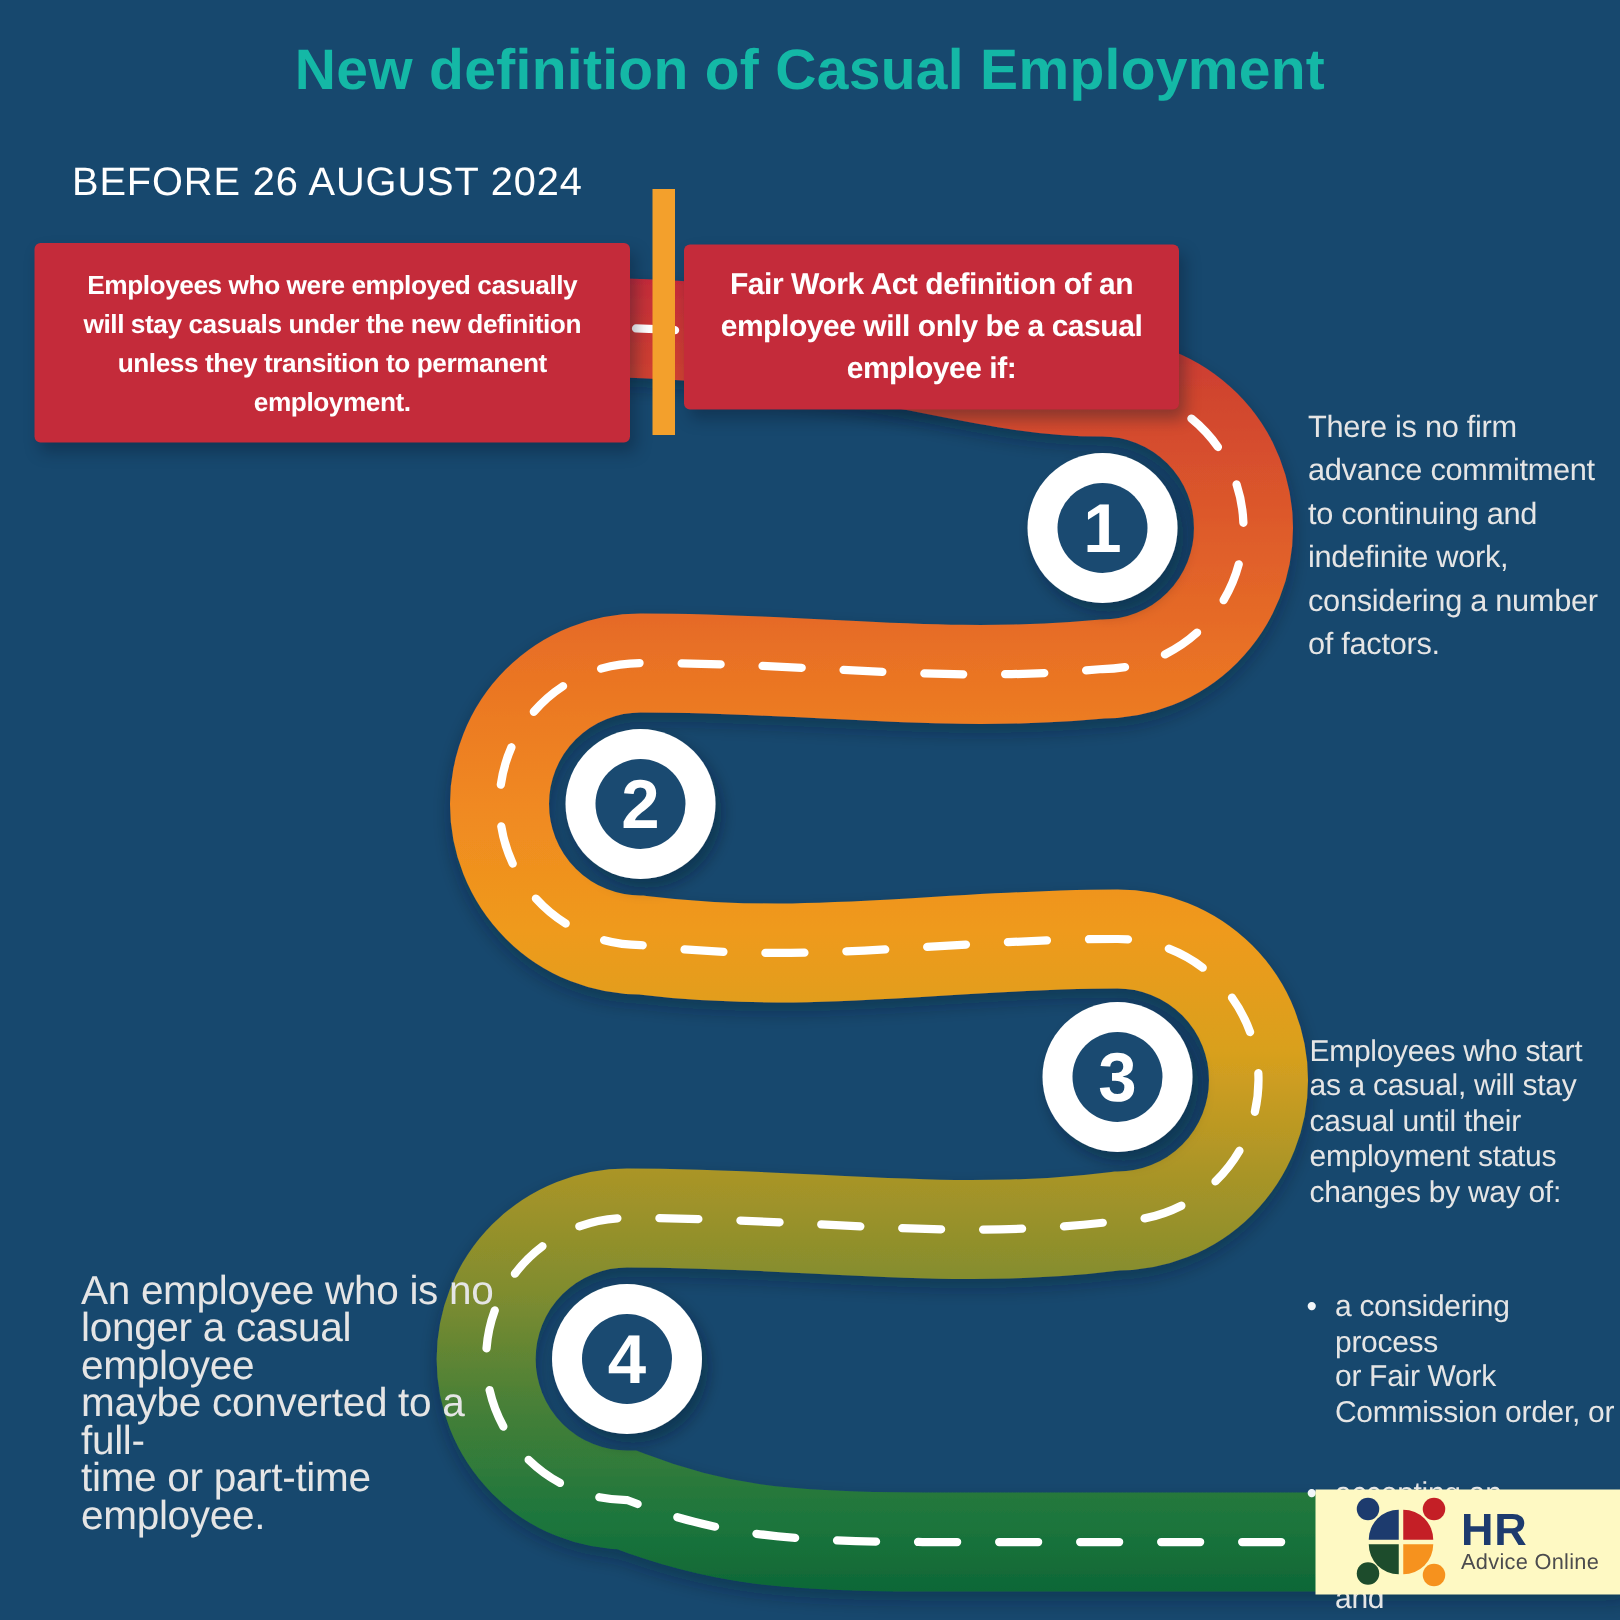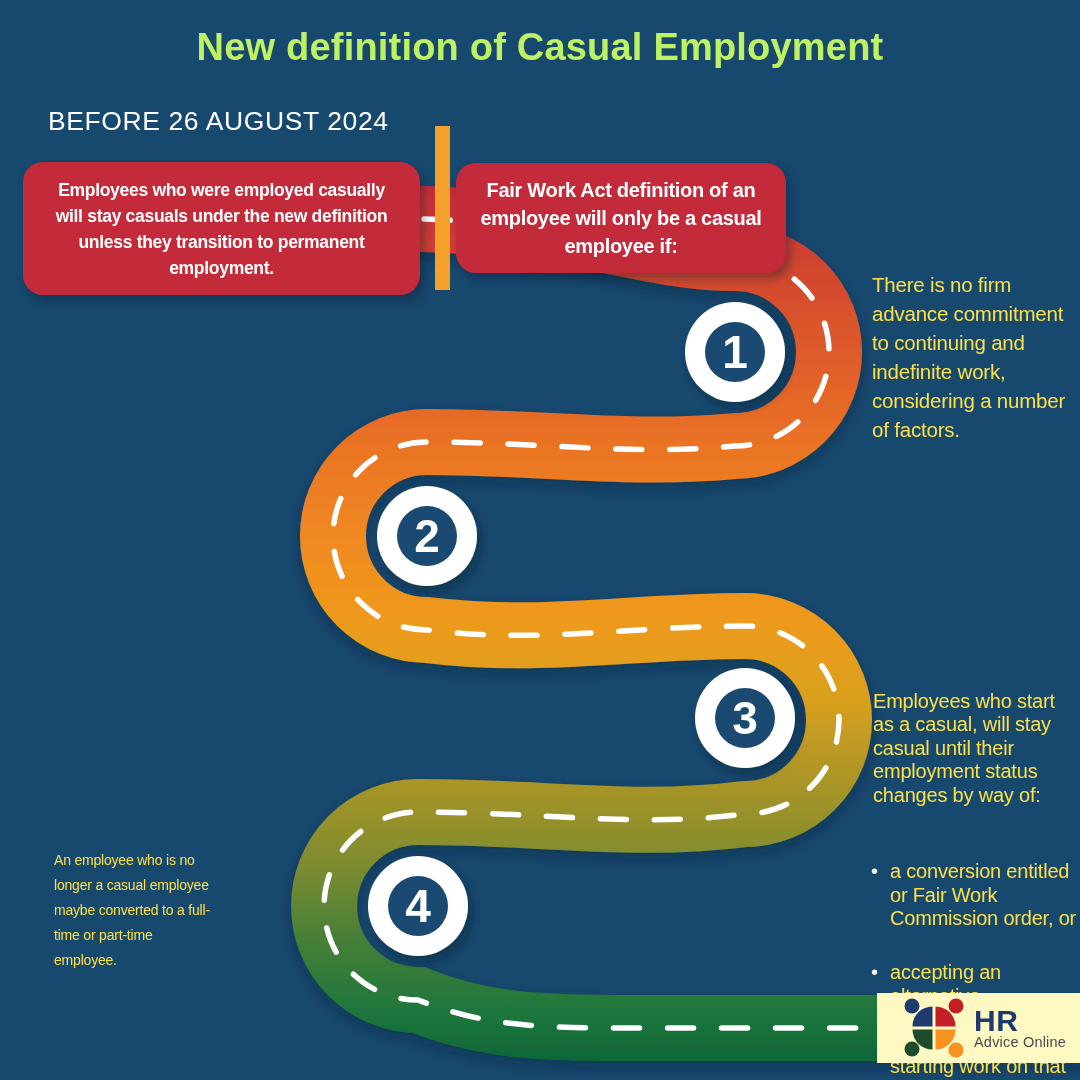--- a/index.html
+++ b/index.html
@@ -6,56 +6,56 @@
   .canvas{
     position:relative;width:1080px;height:1080px;overflow:hidden;
     background:#17486e;
     font-family:"Liberation Sans", sans-serif;
     -webkit-font-smoothing:antialiased;
   }
   .abs{position:absolute;}
   
   .main-title{
     left:0;right:0;top:26px;text-align:center;
-    color:#bef264;font-size:38px;font-weight:bold;letter-spacing:.2px;
+    color:#14b8a6;font-size:38px;font-weight:bold;letter-spacing:.2px;
   }
   .col-heading{
     color:#ffffff;font-size:26.5px;font-weight:normal;letter-spacing:.6px;
   }
   #heading-before{left:48px;top:106px;}
   #heading-after{left:493px;top:106px;}
   
   .red-box{
-    background:#c42b3a;border-radius:20px;
+    background:#c42b3a;border-radius:4px;
     display:flex;align-items:center;justify-content:center;
     color:#ffffff;font-weight:bold;text-align:center;
     white-space:pre-line;
     box-shadow:4px 6px 10px rgba(8,24,44,.35);
     z-index:3;
   }
   #box-before{left:23px;top:162px;width:397px;height:133px;font-size:17.5px;line-height:26px;letter-spacing:-.3px;}
   #box-after{left:456px;top:163px;width:330px;height:110px;font-size:20px;line-height:28px;letter-spacing:-.3px;}
   
   .divider-bar{
     left:435px;top:126px;width:15px;height:164px;background:#f3a02c;z-index:2;
   }
   
   svg.road-layer{left:0;top:0;z-index:1;}
   .badge-num{
     font-family:"Liberation Sans", sans-serif;font-weight:bold;font-size:46px;fill:#ffffff;
     text-anchor:middle;
   }
   
   .step-text{
-    color:#fde047;white-space:pre-line;z-index:4;
+    color:#e5e5e5;white-space:pre-line;z-index:4;
   }
   #step1-text{left:872px;top:270px;width:205px;font-size:20.5px;line-height:29px;letter-spacing:-.2px;}
   #step2-text{left:54px;top:488px;width:300px;font-size:21px;line-height:29px;letter-spacing:-.2px;}
   #step3-block{left:873px;top:666px;width:205px;font-size:20px;line-height:23.5px;letter-spacing:-.2px;}
-  #step4-text{left:54px;top:848px;width:280px;font-size:14px;line-height:25px;letter-spacing:-.2px;}
+  #step4-text{left:54px;top:848px;width:280px;font-size:27px;line-height:25px;letter-spacing:-.2px;}
   .bullet-list{list-style:none;margin:6px 0 0 0;padding:0;}
   .bullet-list li{
     position:relative;padding-left:17px;margin:0 0 7px 0;white-space:pre-line;
   }
   .bullet-list li::before{
     content:"\2022";position:absolute;left:-2px;top:0;color:#f2f6f9;
   }
   
   .logo-box{
     left:877px;top:993px;width:203px;height:70px;background:#fef9c3;z-index:5;
@@ -160,21 +160,21 @@
 considering a number
 of factors.</div>
 
   <div id="step3-block" class="step-text abs">
     <div>Employees who start
 as a casual, will stay
 casual until their
 employment status
 changes by way of:</div>
     <ul class="bullet-list">
-      <li>a conversion entitled
+      <li>a considering process
 or Fair Work
 Commission order, or</li>
       <li>accepting an
 alternative
 employment offer and
 starting work on that
 basis.</li>
     </ul>
   </div>
 

